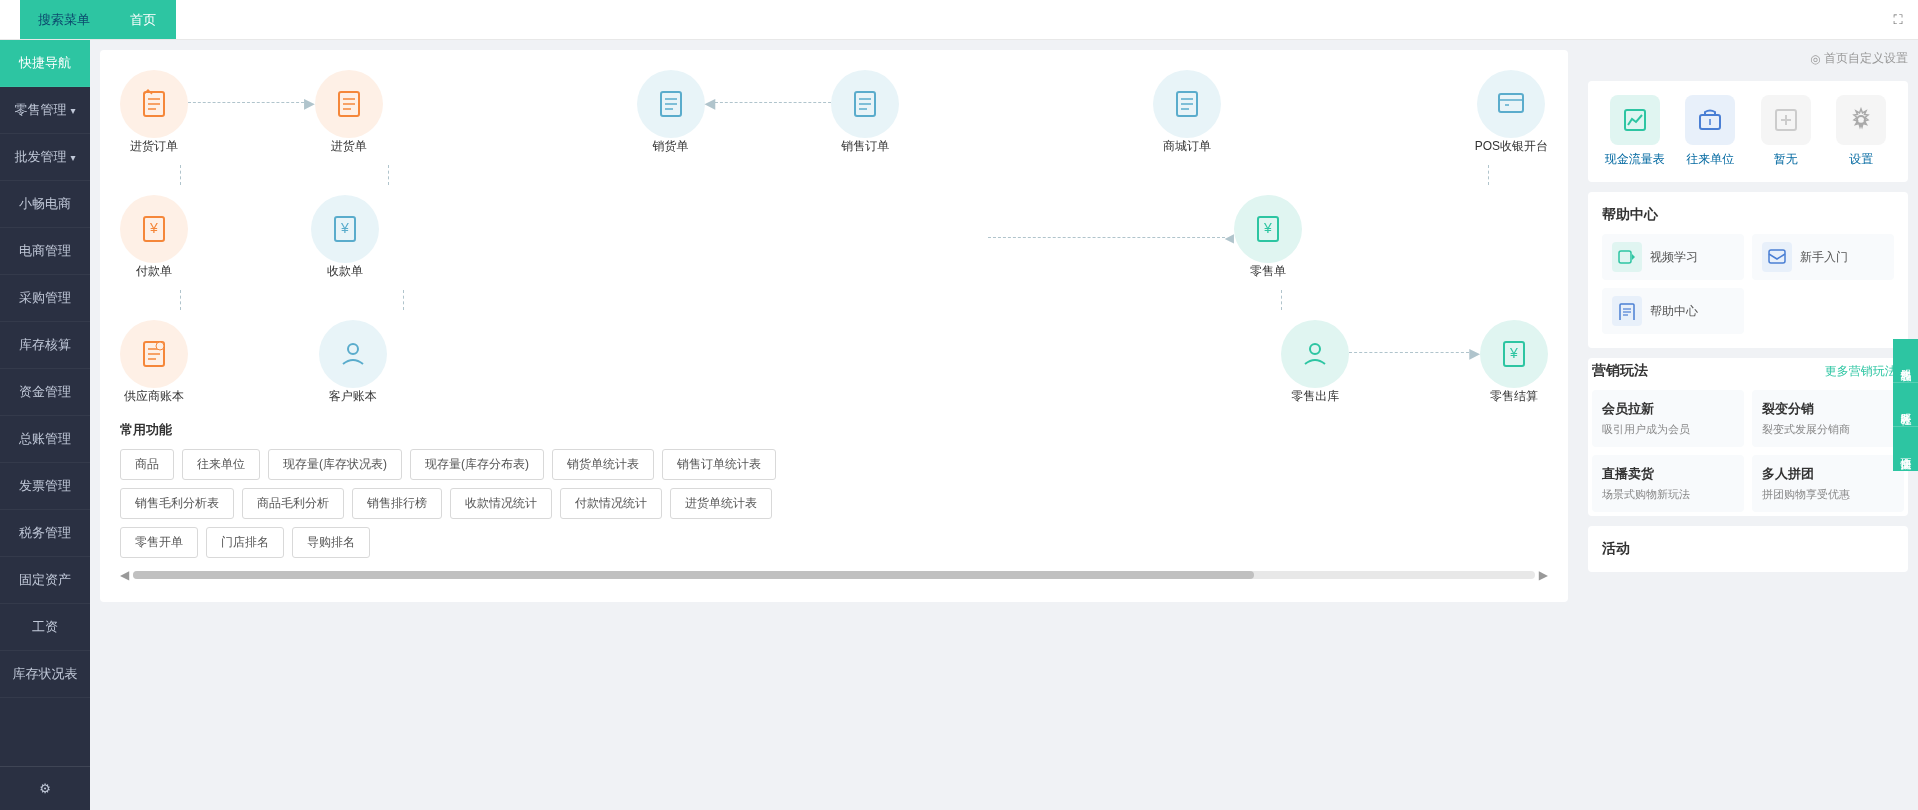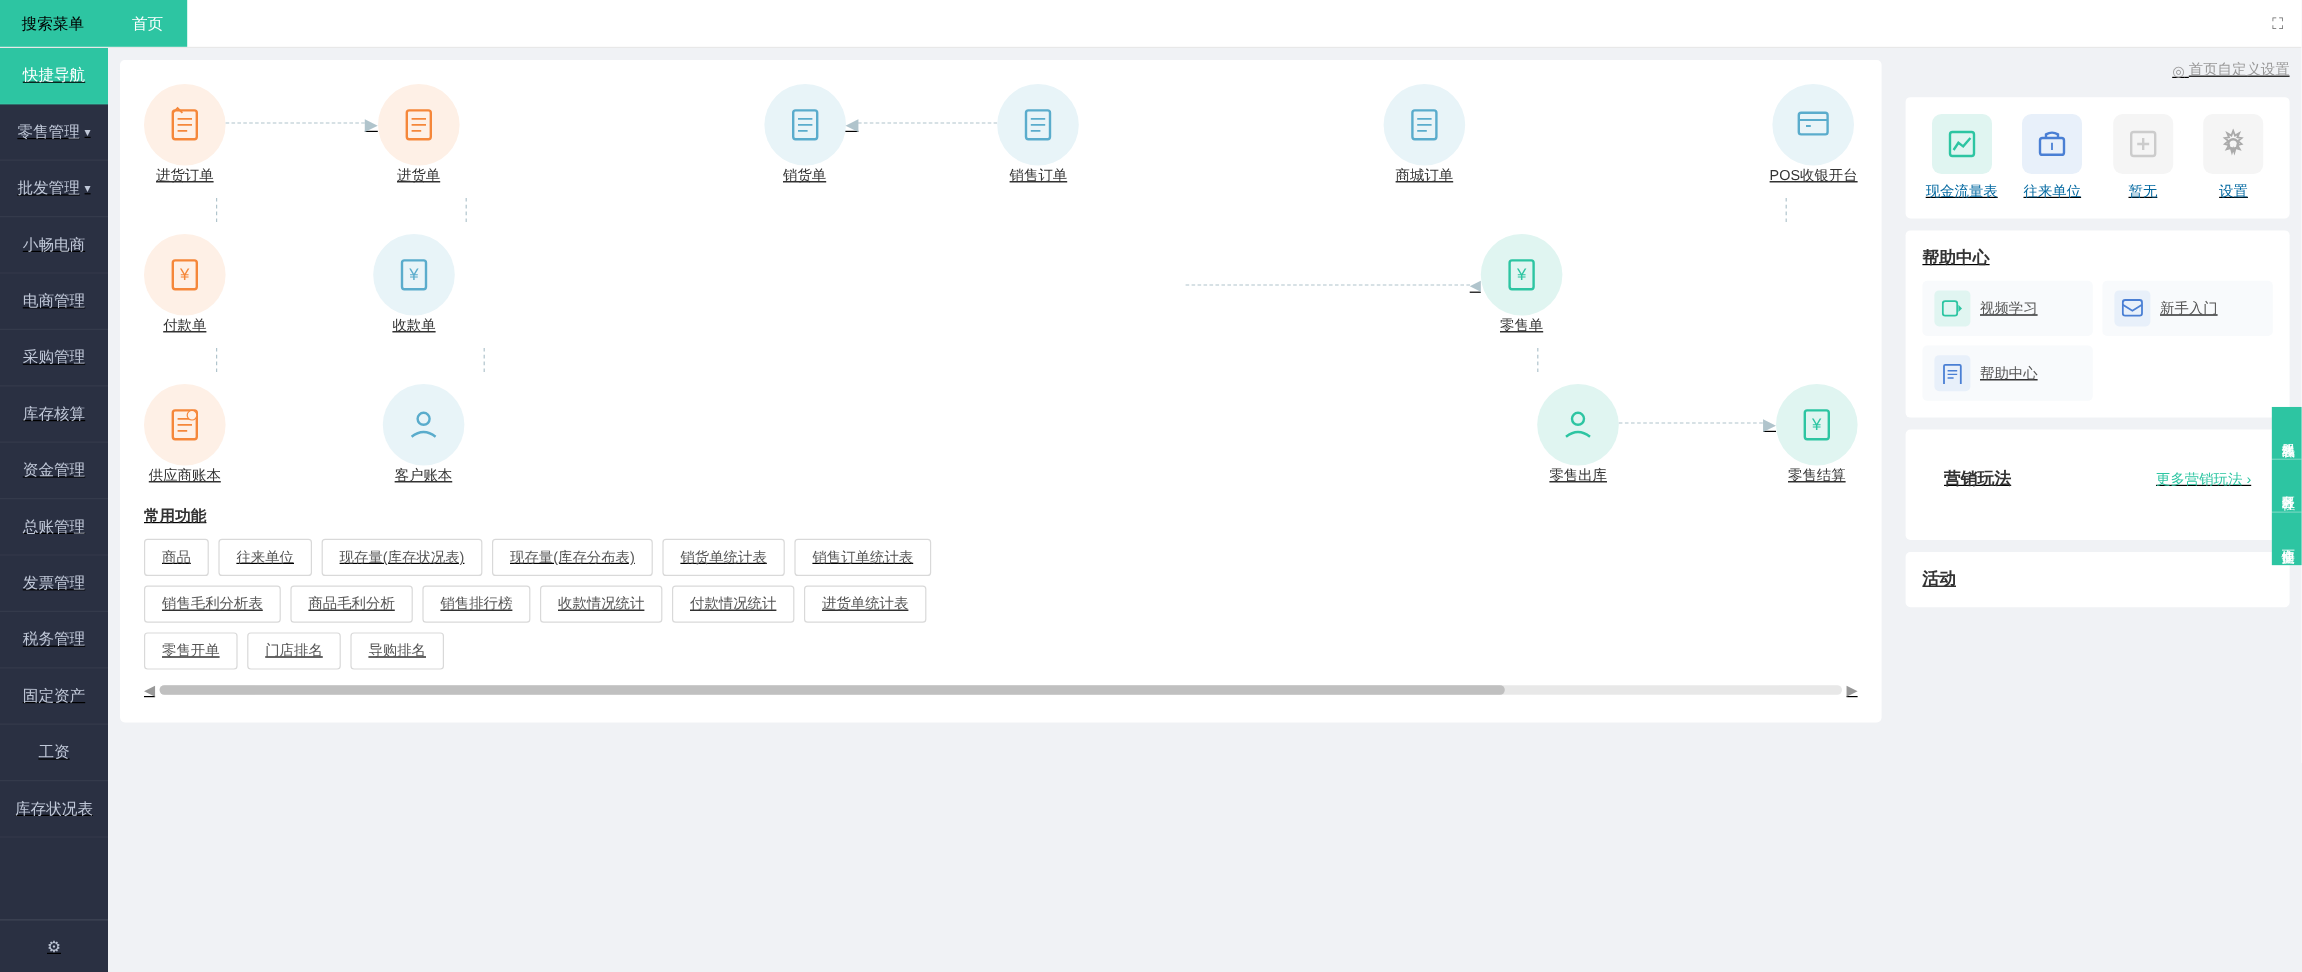--- a/index.html
+++ b/index.html
@@ -1,26 +1,26 @@
 <!DOCTYPE html>
 <html><head>
   <meta charset="utf-8">
   <style>
     * { box-sizing: border-box; margin: 0; padding: 0; }
     body { font-family: 'Microsoft YaHei', '微软雅黑', sans-serif; font-size: 13px; background: #f0f2f5; display: flex; flex-direction: column; height: 810px; overflow: hidden; }
 
     
     .top-bar { display: flex; align-items: center; height: 40px; background: #fff; border-bottom: 1px solid #e8e8e8; flex-shrink: 0; }
-    .search-menu { background: #2dc5a2; color: #000000; padding: 0 18px; height: 100%; display: flex; align-items: center; font-size: 13px; cursor: pointer; min-width: 90px; }
+    .search-menu { background: #2dc5a2; color: #0c4a6e; padding: 0 18px; height: 100%; display: flex; align-items: center; font-size: 13px; cursor: pointer; min-width: 90px; margin-left: 20px; }
     .tab-home { background: #2dc5a2; color: #fff; padding: 0 20px; height: 100%; display: flex; align-items: center; font-size: 13px; cursor: pointer; }
     .top-right { margin-left: auto; display: flex; align-items: center; padding-right: 10px; }
     .expand-icon { width: 20px; height: 20px; display: flex; align-items: center; justify-content: center; cursor: pointer; color: #666; }
 
     
-    .main-layout { display: flex; flex: 1; overflow: hidden; text-decoration: underline; }
+    .main-layout { display: flex; flex: 1; overflow: hidden; }
 
     
     .sidebar { width: 90px; background: #2a3042; color: #fff; display: flex; flex-direction: column; flex-shrink: 0; overflow-y: auto; }
     .sidebar-item { padding: 14px 8px; text-align: center; cursor: pointer; font-size: 13px; color: #c0c8d8; border-bottom: 1px solid rgba(255,255,255,0.05); display: flex; align-items: center; justify-content: center; gap: 4px; }
     .sidebar-item.active { background: #2dc5a2; color: #fff; }
     .sidebar-item .arrow { font-size: 10px; }
     .sidebar-bottom { margin-top: auto; border-top: 1px solid rgba(255,255,255,0.1); }
     .sidebar-gear { padding: 14px 8px; text-align: center; cursor: pointer; color: #c0c8d8; }
 
     
@@ -72,21 +72,21 @@
     .hc-title { font-size: 14px; font-weight: bold; color: #333; margin-bottom: 10px; }
     .hc-grid { display: grid; grid-template-columns: 1fr 1fr; gap: 8px; }
     .hc-item { display: flex; align-items: center; gap: 8px; padding: 8px 10px; background: #f8fafc; border-radius: 4px; cursor: pointer; }
     .hc-icon { width: 30px; height: 30px; border-radius: 4px; display: flex; align-items: center; justify-content: center; font-size: 16px; }
     .hc-icon.blue { background: #e8f0fa; color: #4a7fd4; }
     .hc-icon.teal { background: #e0f5f1; color: #2dc5a2; }
     .hc-icon.orange { background: #fef0e6; color: #f5873a; }
     .hc-text { font-size: 12px; color: #555; }
 
     
-    .marketing { background: #fff; border-radius: 4px; padding: 32px; }
+    .marketing { background: #fff; border-radius: 4px; padding: 4px; }
     .mkt-header { display: flex; align-items: center; justify-content: space-between; margin-bottom: 10px; }
     .mkt-title { font-size: 14px; font-weight: bold; color: #333; }
     .mkt-more { font-size: 12px; color: #2dc5a2; cursor: pointer; }
     .mkt-grid { display: grid; grid-template-columns: 1fr 1fr; gap: 8px; }
     .mkt-item { padding: 10px; background: #f8fafc; border-radius: 4px; cursor: pointer; }
     .mkt-item-title { font-size: 13px; font-weight: bold; color: #333; margin-bottom: 4px; }
     .mkt-item-desc { font-size: 11px; color: #888; }
 
     
     .activity { background: #fff; border-radius: 4px; padding: 14px; }
@@ -493,20 +493,38 @@
             <span class="hc-text">帮助中心</span>
           </div>
         </div>
       </div>
 
       <div class="marketing">
         <div class="mkt-header">
           <span class="mkt-title">营销玩法</span>
           <span class="mkt-more">更多营销玩法 ›</span>
         </div>
+        <div class="mkt-grid">
+          <div class="mkt-item">
+            <div class="mkt-item-title">会员拉新</div>
+            <div class="mkt-item-desc">吸引用户成为会员</div>
+          </div>
+          <div class="mkt-item">
+            <div class="mkt-item-title">裂变分销</div>
+            <div class="mkt-item-desc">裂变式发展分销商</div>
+          </div>
+          <div class="mkt-item">
+            <div class="mkt-item-title">直播卖货</div>
+            <div class="mkt-item-desc">场景式购物新玩法</div>
+          </div>
+          <div class="mkt-item">
+            <div class="mkt-item-title">多人拼团</div>
+            <div class="mkt-item-desc">拼团购物享受优惠</div>
+          </div>
+        </div>
       </div>
 
       <div class="activity">
         <div class="act-title">活动</div>
       </div>
 
     </div>
   </div>
 </div>
 

